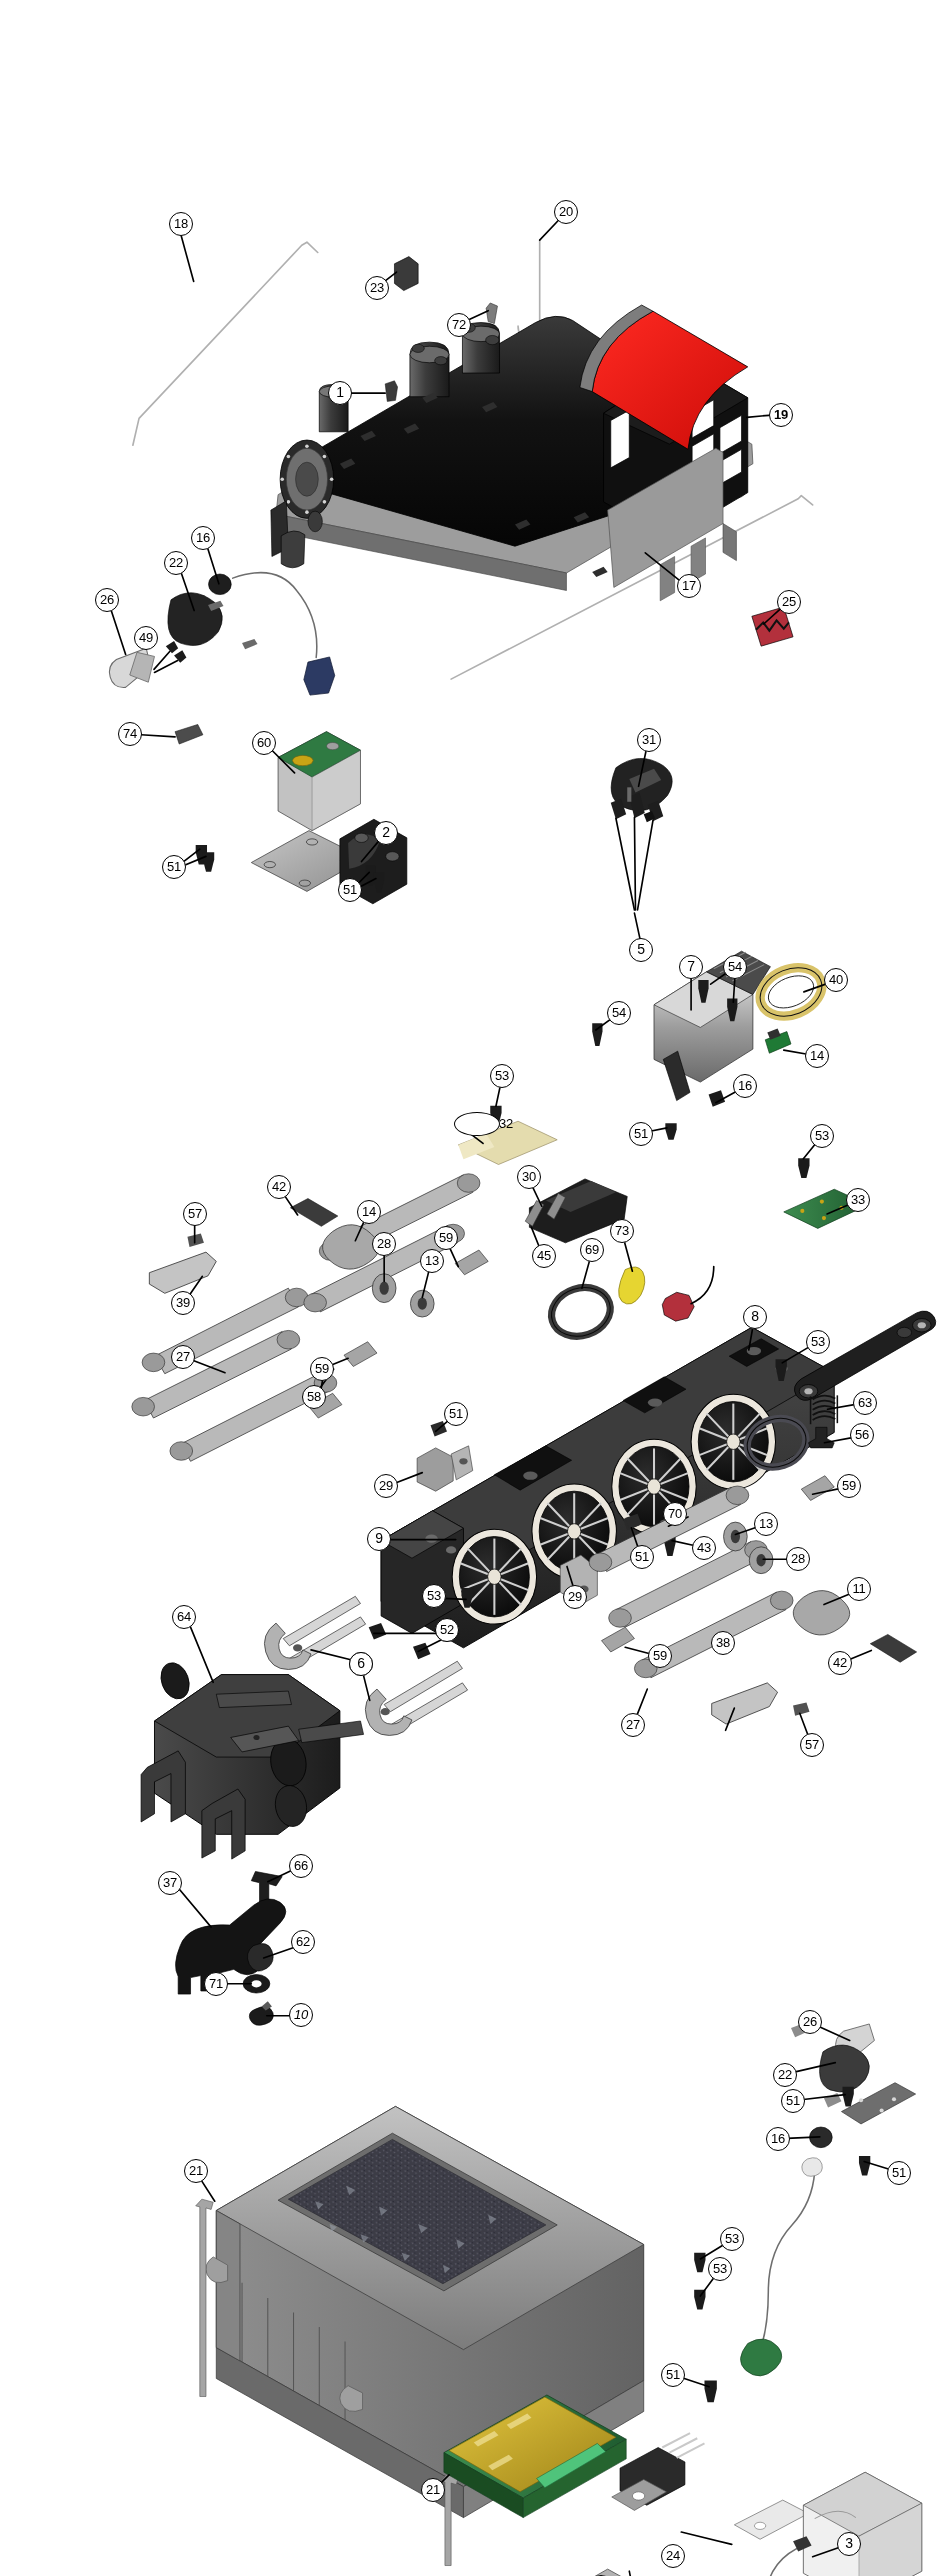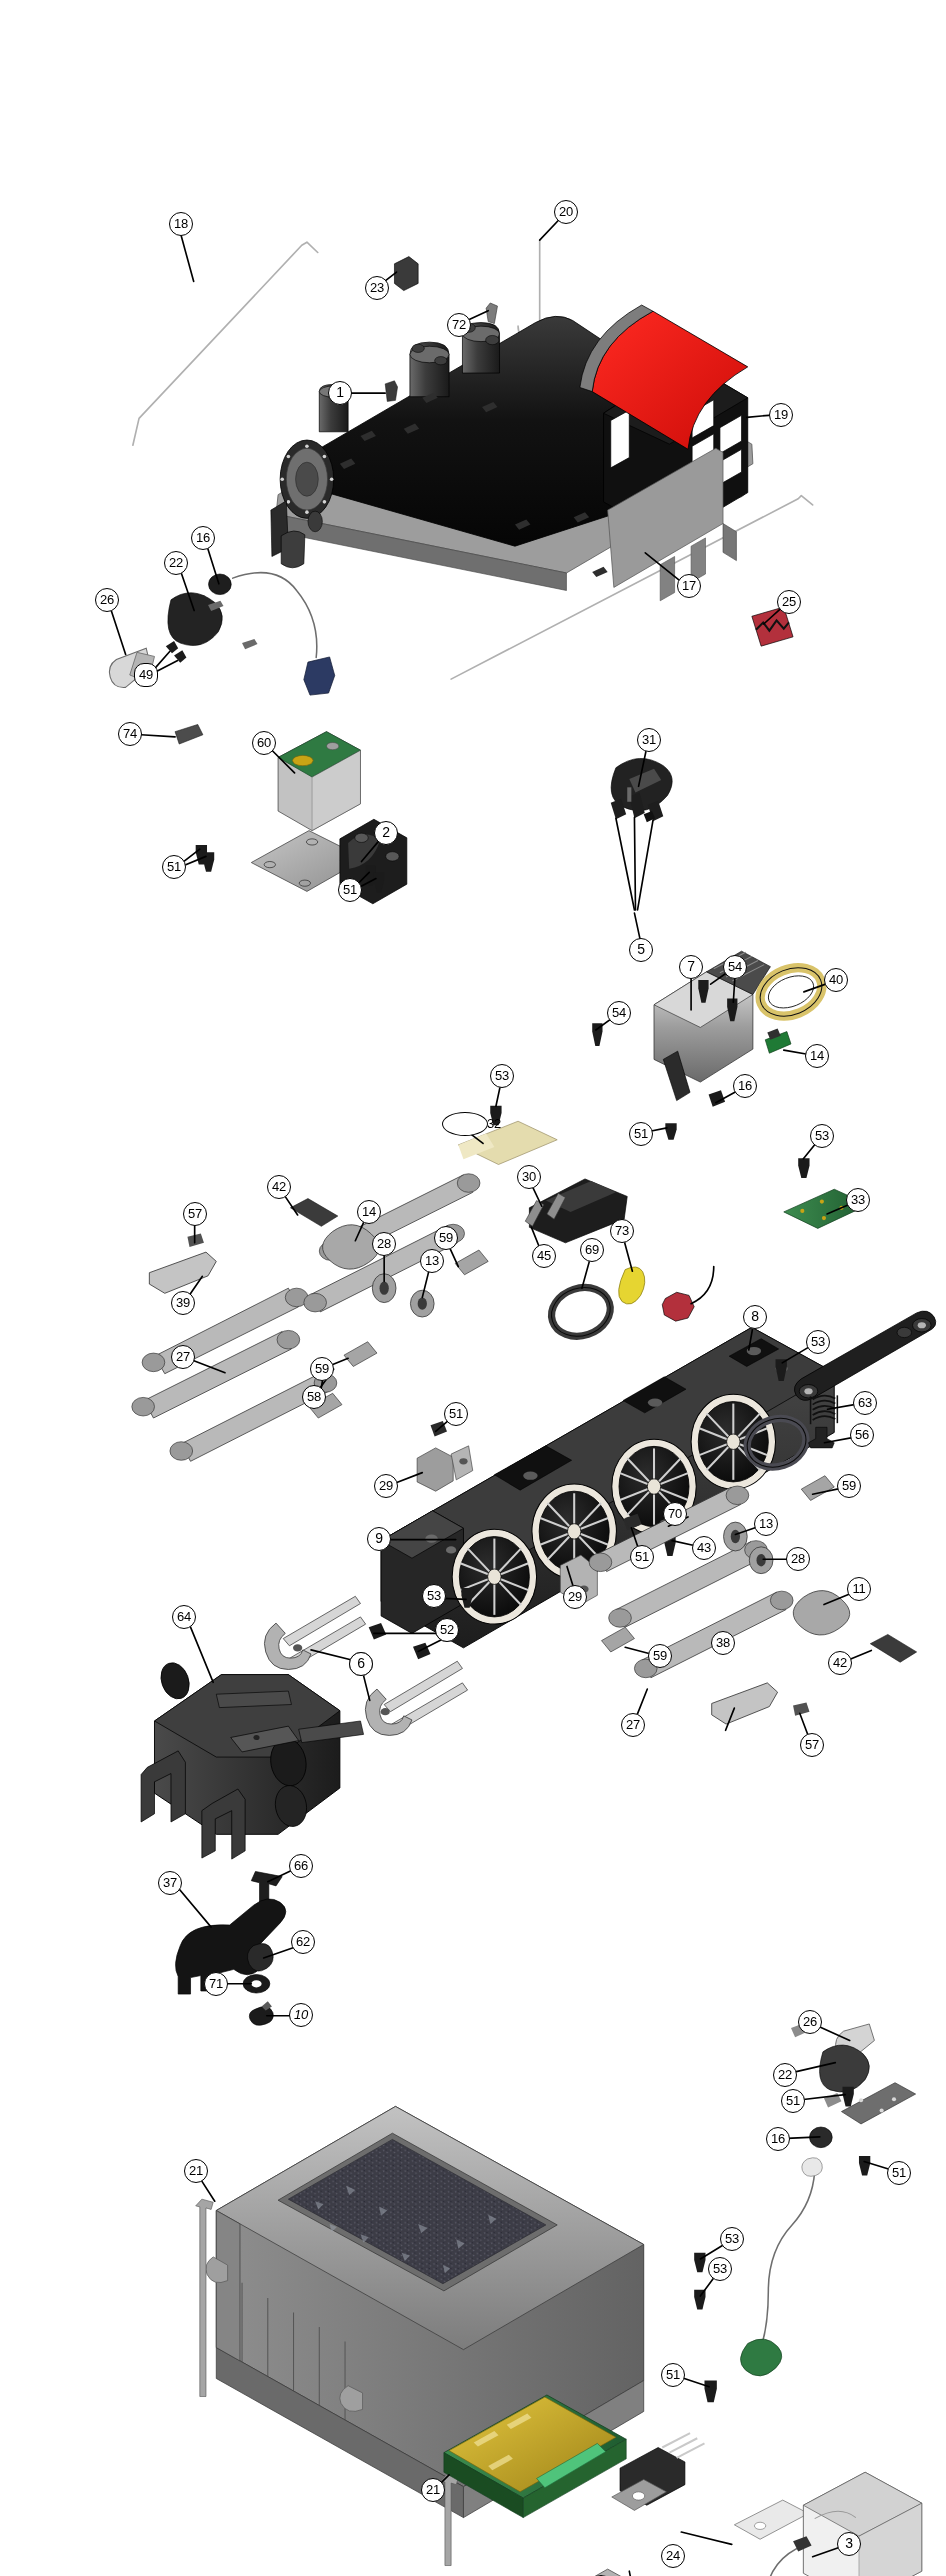--- a/index.html
+++ b/index.html
@@ -856,45 +856,45 @@
         <path class="lead" d="M1207 6054 L 1010 6060"></path>
         <path class="lead" d="M1236 6136 L 1000 6140"></path>
       </g>
   </svg>
 
   <div id="balloons">
       <div class="balloon sm" style="left: 181px; top: 224px;">18</div>
       <div class="balloon sm" style="left: 566px; top: 212px;">20</div>
       <div class="balloon sm" style="left: 459px; top: 325px;">72</div>
       <div class="balloon" style="left: 340px; top: 393px;">1</div>
-      <div class="balloon sm" style="left: 781px; top: 415px;">19</div>
+      <div class="balloon sm" style="left: 781px; top: 415px; font-weight: bold;">19</div>
       <div class="balloon sm" style="left: 689px; top: 586px;">17</div>
       <div class="balloon sm" style="left: 789px; top: 602px;">25</div>
       <div class="balloon sm" style="left: 107px; top: 600px;">26</div>
       <div class="balloon sm" style="left: 176px; top: 563px;">22</div>
       <div class="balloon sm" style="left: 203px; top: 538px;">16</div>
-      <div class="balloon sm" style="left: 146px; top: 675px; border-radius: 10px;">49</div>
+      <div class="balloon sm" style="left: 146px; top: 638px;">49</div>
       <div class="balloon sm" style="left: 377px; top: 288px;">23</div>
       <div class="balloon sm" style="left: 130px; top: 734px;">74</div>
       <div class="balloon sm" style="left: 264px; top: 743px;">60</div>
       <div class="balloon sm" style="left: 174px; top: 867px;">51</div>
       <div class="balloon" style="left: 386px; top: 833px;">2</div>
       <div class="balloon sm" style="left: 350px; top: 890px;">51</div>
       <div class="balloon sm" style="left: 649px; top: 740px;">31</div>
       <div class="balloon" style="left: 641px; top: 950px;">5</div>
       <div class="balloon sm" style="left: 735px; top: 967px;">54</div>
       <div class="balloon" style="left: 691px; top: 967px;">7</div>
       <div class="balloon sm" style="left: 836px; top: 980px;">40</div>
       <div class="balloon sm" style="left: 817px; top: 1056px;">14</div>
       <div class="balloon sm" style="left: 745px; top: 1086px;">16</div>
       <div class="balloon sm" style="left: 641px; top: 1134px;">51</div>
       <div class="balloon sm" style="left: 822px; top: 1136px;">53</div>
       <div class="balloon sm" style="left: 502px; top: 1076px;">53</div>
       <div class="balloon sm" style="left: 619px; top: 1013px;">54</div>
-      <div class="balloon sm" style="left: 454px; top: 1124px; padding-left: 44px;">32</div>
+      <div class="balloon sm" style="left: 466px; top: 1124px; padding-left: 44px;">32</div>
       <div class="balloon sm" style="left: 529px; top: 1177px;">30</div>
       <div class="balloon sm" style="left: 858px; top: 1200px;">33</div>
       <div class="balloon sm" style="left: 622px; top: 1231px;">73</div>
       <div class="balloon sm" style="left: 195px; top: 1214px;">57</div>
       <div class="balloon sm" style="left: 183px; top: 1303px;">39</div>
       <div class="balloon sm" style="left: 279px; top: 1187px;">42</div>
       <div class="balloon sm" style="left: 369px; top: 1212px;">14</div>
       <div class="balloon sm" style="left: 384px; top: 1244px;">28</div>
       <div class="balloon sm" style="left: 432px; top: 1261px;">13</div>
       <div class="balloon sm" style="left: 446px; top: 1238px;">59</div>

